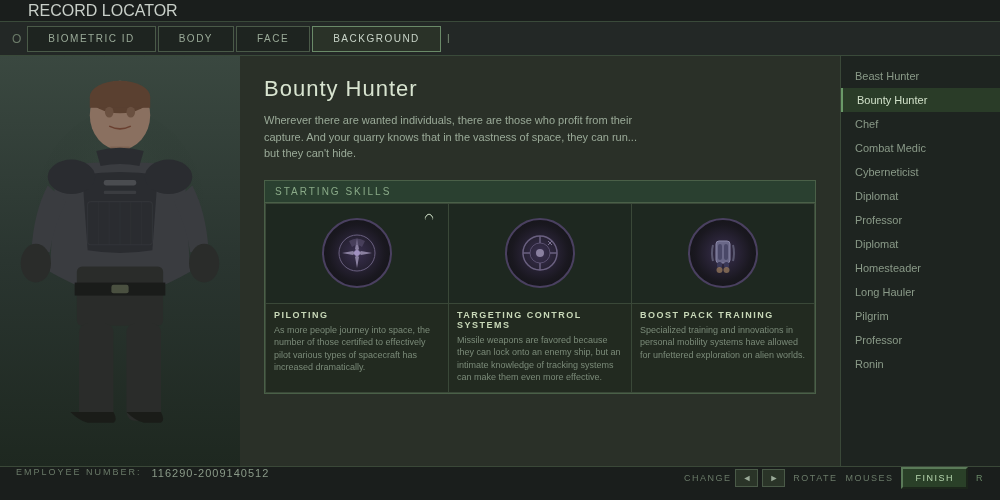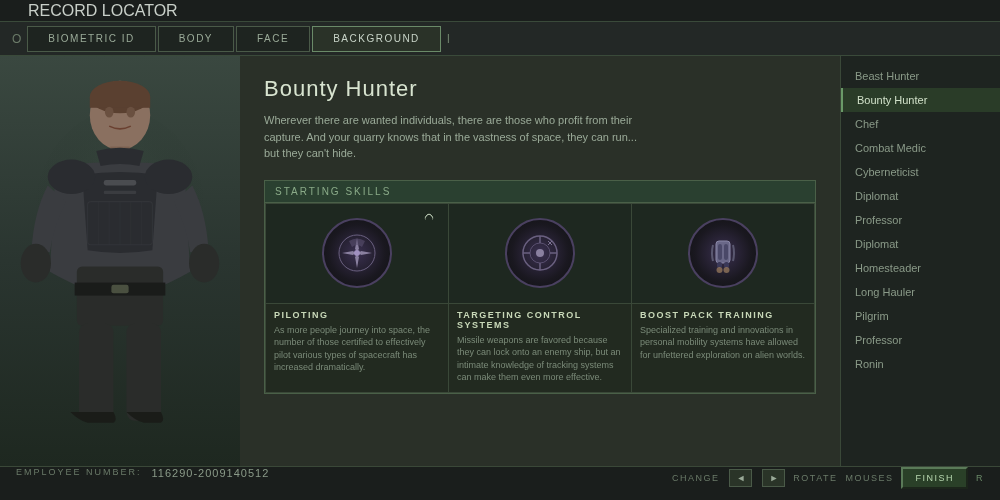--- a/index.html
+++ b/index.html
@@ -217,21 +217,21 @@
     }
     #footer-buttons {
       margin-left: auto;
       display: flex;
       align-items: center;
       gap: 8px;
     }
     .footer-btn-group {
       display: flex;
       align-items: center;
-      gap: 10px;
+      gap: 4px;
     }
     .footer-btn-label {
       font-size: 9px;
       letter-spacing: 1.5px;
       color: #6a7a68;
       text-transform: uppercase;
     }
     .footer-btn {
       background: #2a3428;
       border: 1px solid #4a5a48;

